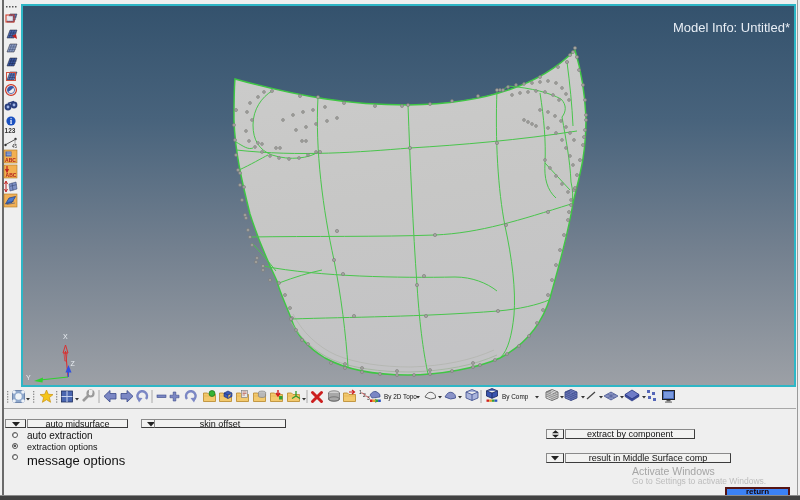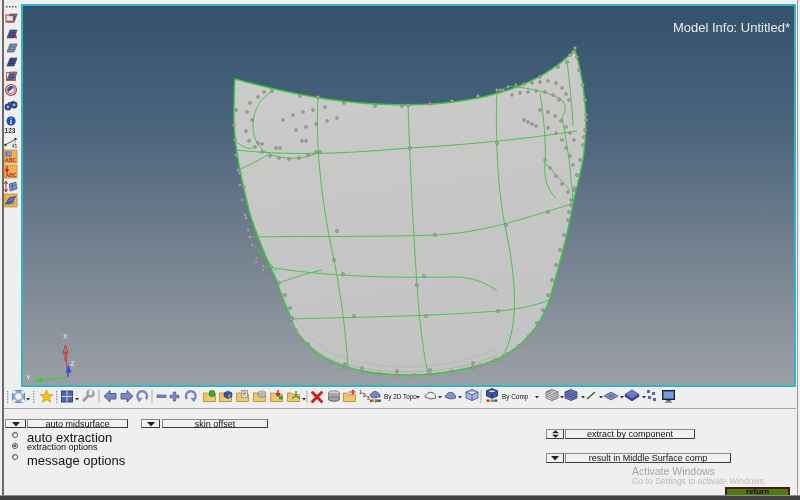--- a/index.html
+++ b/index.html
@@ -490,31 +490,31 @@
   </svg>
 <div class="abs" style="left:4px;top:408px;width:792px;height:1px;background:#a8a8a8"></div>
 
 <div class="btn" style="left:5px;top:419px;width:21px;height:9px"><svg width="8" height="5" style="margin-top:1px">
       <path d="M0,0 l8,0 l-4,4.5 Z" fill="#222"></path>
     </svg></div>
 <div class="btn" style="left:27px;top:419px;width:101px;height:9px">auto midsurface</div>
 <div class="btn" style="left:141px;top:419px;width:19px;height:9px"><svg width="8" height="5" style="margin-top:1px">
       <path d="M0,0 l8,0 l-4,4.5 Z" fill="#222"></path>
     </svg></div>
-<div class="btn" style="left:162px;top:419px;width:106px;height:9px">skin offset</div>
+<div class="btn" style="left:154px;top:419px;width:132px;height:9px">skin offset</div>
 <div class="radio" style="left:12px;top:431.5px"></div>
-<div class="abs" style="left:27px;top:430px;font-size:13px;color:#111">auto extraction</div>
+<div class="abs" style="left:27px;top:430px;font-size:10px;color:#111">auto extraction</div>
 <div class="radio" style="left:12px;top:443px"></div>
 <div class="abs" style="left:13.8px;top:444.8px;width:2.5px;height:2.5px;border-radius:50%;background:#222"></div>
 <div class="abs" style="left:27px;top:441.5px;font-size:9px;color:#111">extraction options</div>
 <div class="radio" style="left:12px;top:454px"></div>
 <div class="abs" style="left:27px;top:452.5px;font-size:13px;color:#111">message options</div>
 <div class="btn" style="left:546px;top:428.5px;width:18px;height:10px"><svg width="7" height="8">
       <path d="M0,3.2 l7,0 l-3.5,-3 Z M0,4.8 l7,0 l-3.5,3 Z" fill="#222"></path>
     </svg></div>
 <div class="btn" style="left:565px;top:428.5px;width:130px;height:10px;line-height:9px">extract by component</div>
 <div class="btn" style="left:546px;top:452.5px;width:18px;height:10px"><svg width="8" height="5" style="margin-top:1.5px">
       <path d="M0,0 l8,0 l-4,4.5 Z" fill="#222"></path>
     </svg></div>
 <div class="btn" style="left:565px;top:452.5px;width:166px;height:10px;line-height:9px">result in Middle Surface comp</div>
 <div class="abs" style="left:632px;top:464.5px;font-size:10.5px;color:#a5a5a5">Activate Windows</div>
 <div class="abs" style="left:632px;top:476px;font-size:8.5px;color:#bcbcbc">Go to Settings to activate Windows.</div>
-<div class="abs" style="left:725px;top:486.5px;width:65px;height:10px;background:#4d7c0f;border:2px solid #551414;font-size:8px;font-weight:bold;color:#1a0505;text-align:center;line-height:6px">return</div>
+<div class="abs" style="left:725px;top:486.5px;width:65px;height:10px;background:#3b82f6;border:2px solid #551414;font-size:8px;font-weight:bold;color:#1a0505;text-align:center;line-height:6px">return</div>
 <div class="abs" style="left:0;top:495px;width:800px;height:5px;background:#424242;border-top:1px solid #8a8a8a"></div>
 </body></html>

